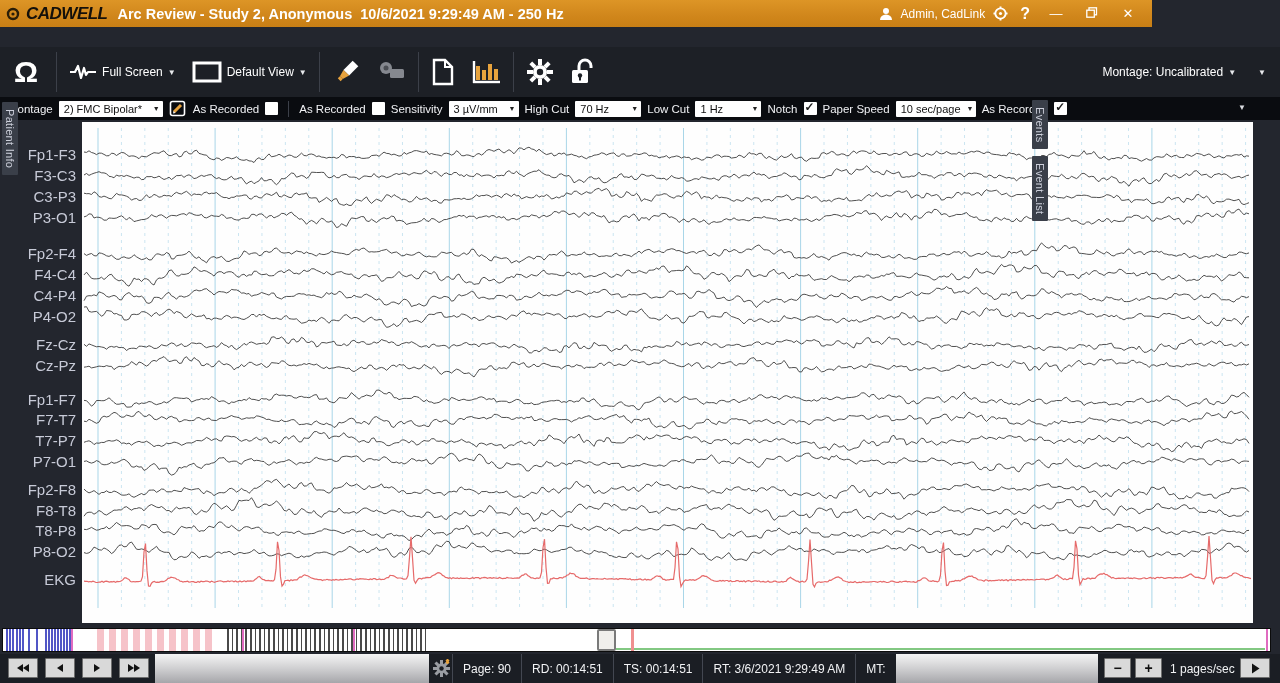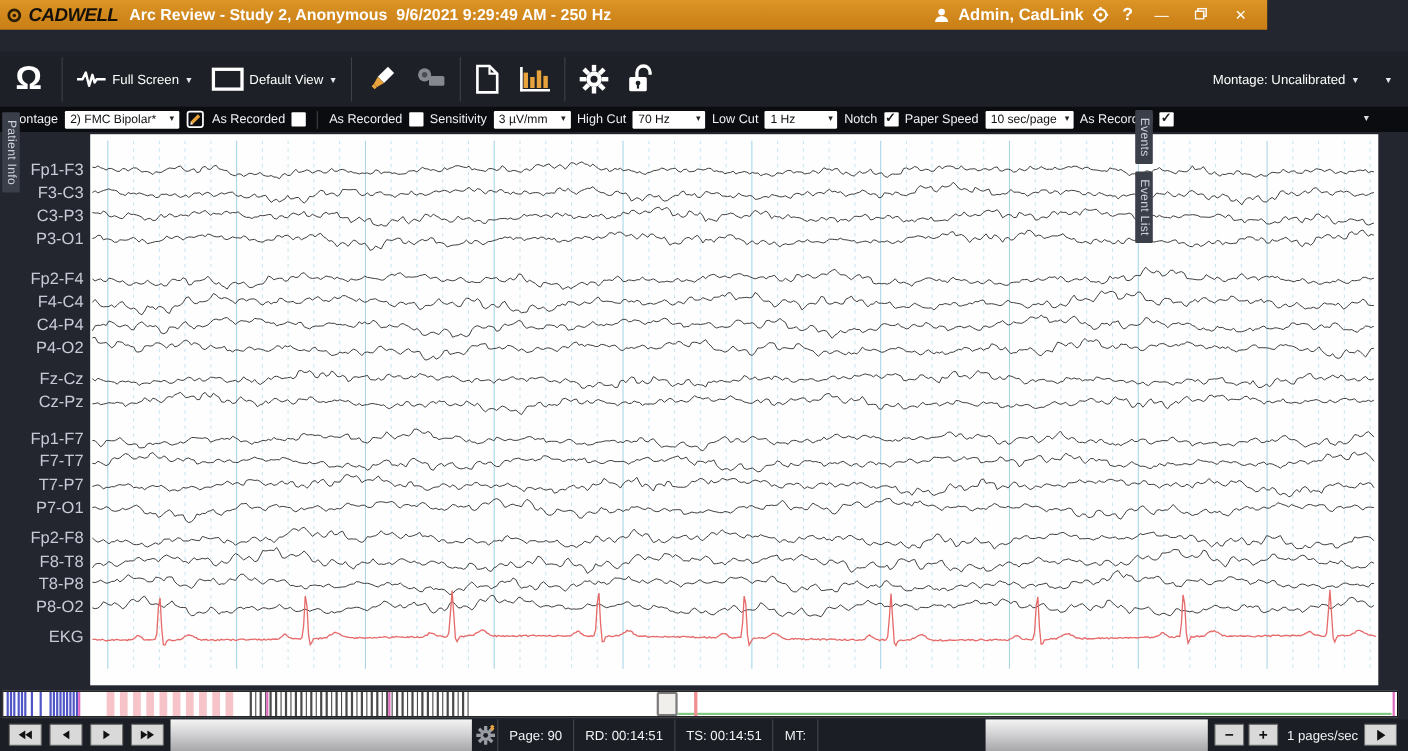--- a/index.html
+++ b/index.html
@@ -8,21 +8,21 @@
 
   
   .titlebar{position:absolute;left:0;top:0;width:1152px;height:27px;
     background:linear-gradient(180deg,#DD9526 0%,#D0861B 60%,#C87F15 100%);
     display:flex;align-items:center;}
   .app-icon{width:14px;height:14px;margin:0 6px 0 6px;}
   .logo{font-weight:bold;font-style:italic;color:#14100A;font-size:17px;
         letter-spacing:-0.5px;margin-right:10px;}
   .wintitle{font-weight:bold;color:#fff;font-size:14.5px;white-space:pre;}
   .tb-right{margin-left:auto;display:flex;align-items:center;gap:8px;padding-right:10px;}
-  .tb-user{color:#fff;font-size:15px;font-weight:bold;}
+  .tb-user{color:#fff;font-size:12px;font-weight:normal;}
   .tb-help{color:#fff;font-size:16px;font-weight:bold;margin:0 4px;}
   .winbtn{color:#fff;font-size:13px;width:28px;text-align:center;cursor:default;}
 
   
   .menubar{position:absolute;left:0;top:27px;width:1280px;height:20px;background:#22252B;
     display:flex;align-items:center;gap:18px;padding-left:10px;box-sizing:border-box;
     border-bottom:1px solid #15171B;}
   .menu-item{font-size:12px;color:#E8E9EC;}
 
   
@@ -88,21 +88,21 @@
 <body>
 
 <div class="app">
 
   <div class="titlebar">
     <svg class="app-icon" viewBox="0 0 14 14">
       <circle cx="7" cy="7" r="5" fill="none" stroke="#2A1E08" stroke-width="2.4"></circle>
       <circle cx="7" cy="7" r="1.6" fill="#2A1E08"></circle>
     </svg>
     <span class="logo">CADWELL</span>
-    <span class="wintitle">Arc Review - Study 2, Anonymous  9/6/2021 9:29:49 AM - 250 Hz</span>
+    <span class="wintitle">Arc Review - Study 2, Anonymous  10/6/2021 9:29:49 AM - 250 Hz</span>
     <div class="tb-right">
       <svg width="14" height="14" viewBox="0 0 14 14">
         <circle cx="7" cy="4" r="3" fill="#fff"></circle>
         <path d="M1 13 a6 5.5 0 0 1 12 0 z" fill="#fff"></path>
       </svg>
       <span class="tb-user">Admin, CadLink</span>
       <svg width="15" height="15" viewBox="0 0 16 16">
         <circle cx="8" cy="8" r="5.5" fill="none" stroke="#fff" stroke-width="2"></circle>
         <circle cx="8" cy="8" r="1.7" fill="#fff"></circle>
         <g stroke="#fff" stroke-width="2">
@@ -474,20 +474,21 @@
       <g stroke="#E8A33D" stroke-width="1.6">
           <line x1="14" y1="1" x2="17" y2="4"></line>
           <line x1="17" y1="1" x2="14" y2="4"></line>
           <line x1="15.5" y1="0" x2="15.5" y2="5"></line>
         </g>
     </svg>
     <div class="sb-cells">
       <div class="sb-cell">Page: 90</div>
       <div class="sb-cell">RD: 00:14:51</div>
       <div class="sb-cell">TS: 00:14:51</div>
+      <div class="sb-cell">RT: 3/6/2021 9:29:49 AM</div>
       <div class="sb-cell">MT:</div>
     </div>
     <div class="grip" style="left:896px;width:202px"></div>
     <div class="sb-zoombtn" style="left:1104px">−</div>
     <div class="sb-zoombtn" style="left:1135px">+</div>
     <div class="sb-speed" style="left:1170px">1 pages/sec</div>
     <div class="sb-btn" style="left:1240px">
       <svg width="9" height="11" viewBox="0 0 9 11">
           <polygon points="1,0.5 8.5,5.5 1,10.5" fill="#111"></polygon>
         </svg>

